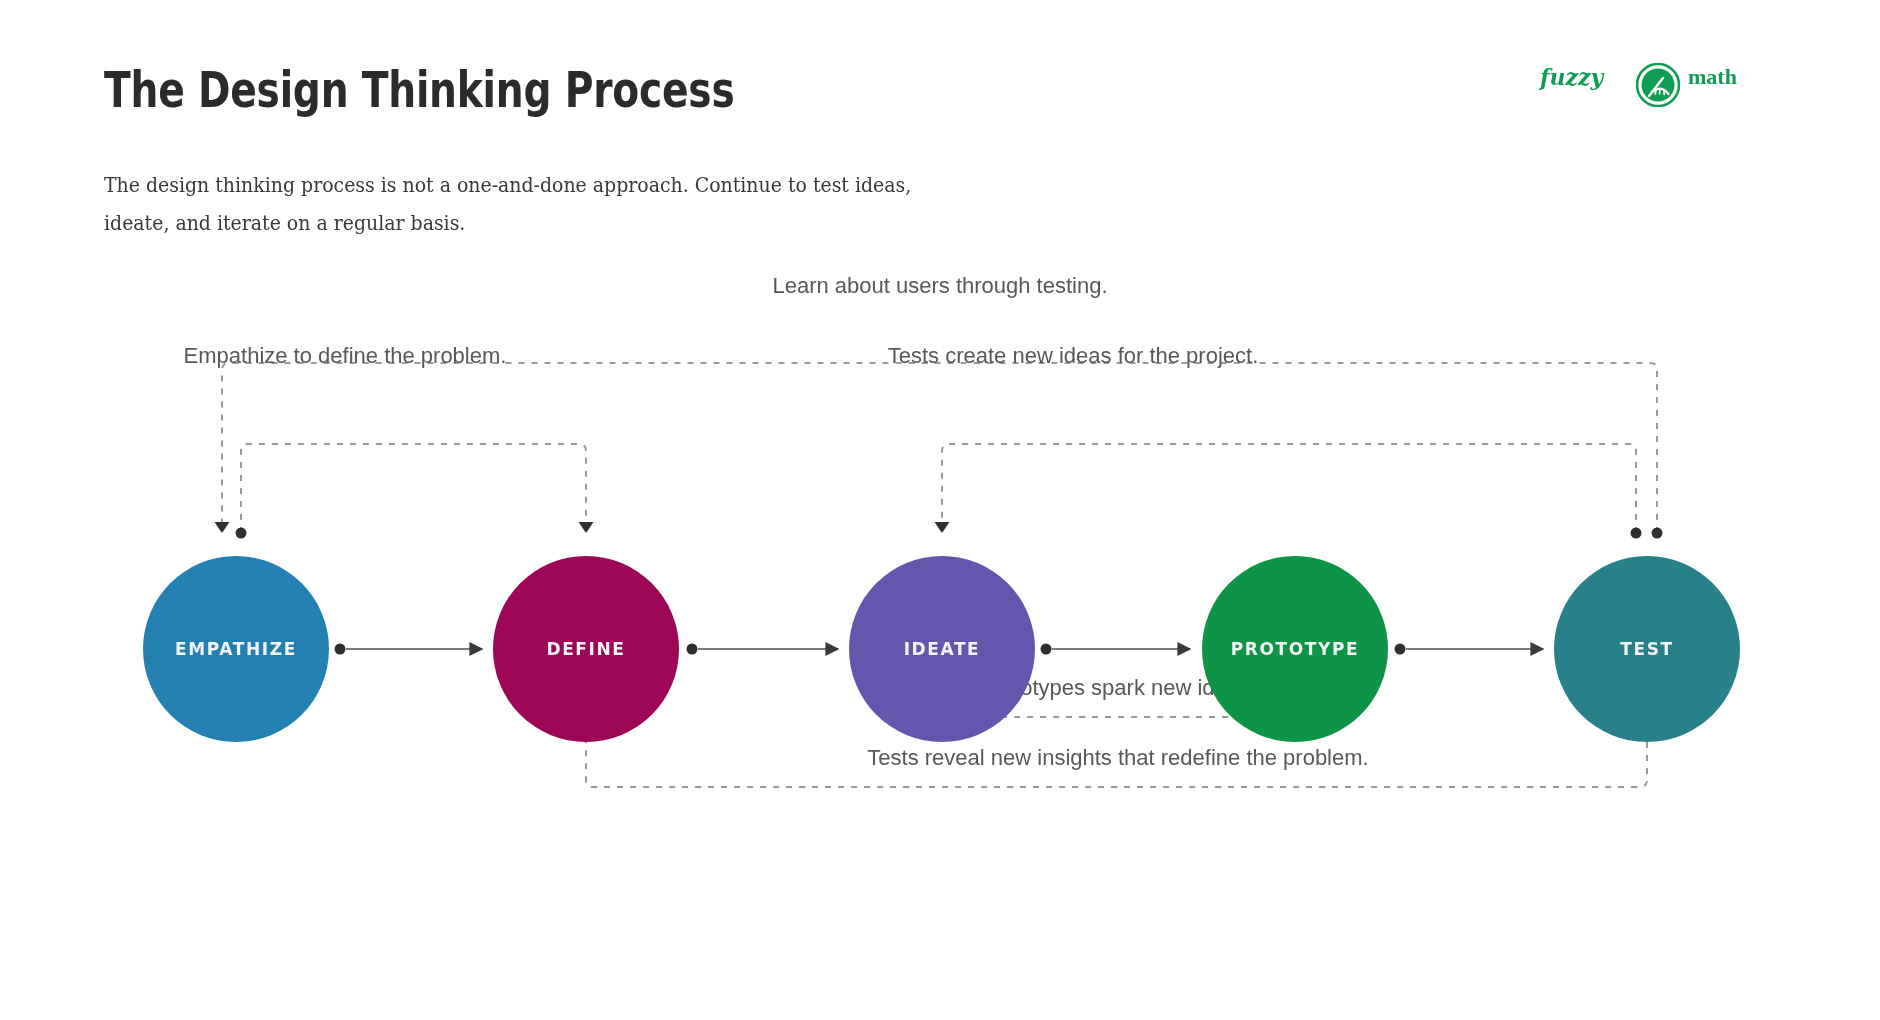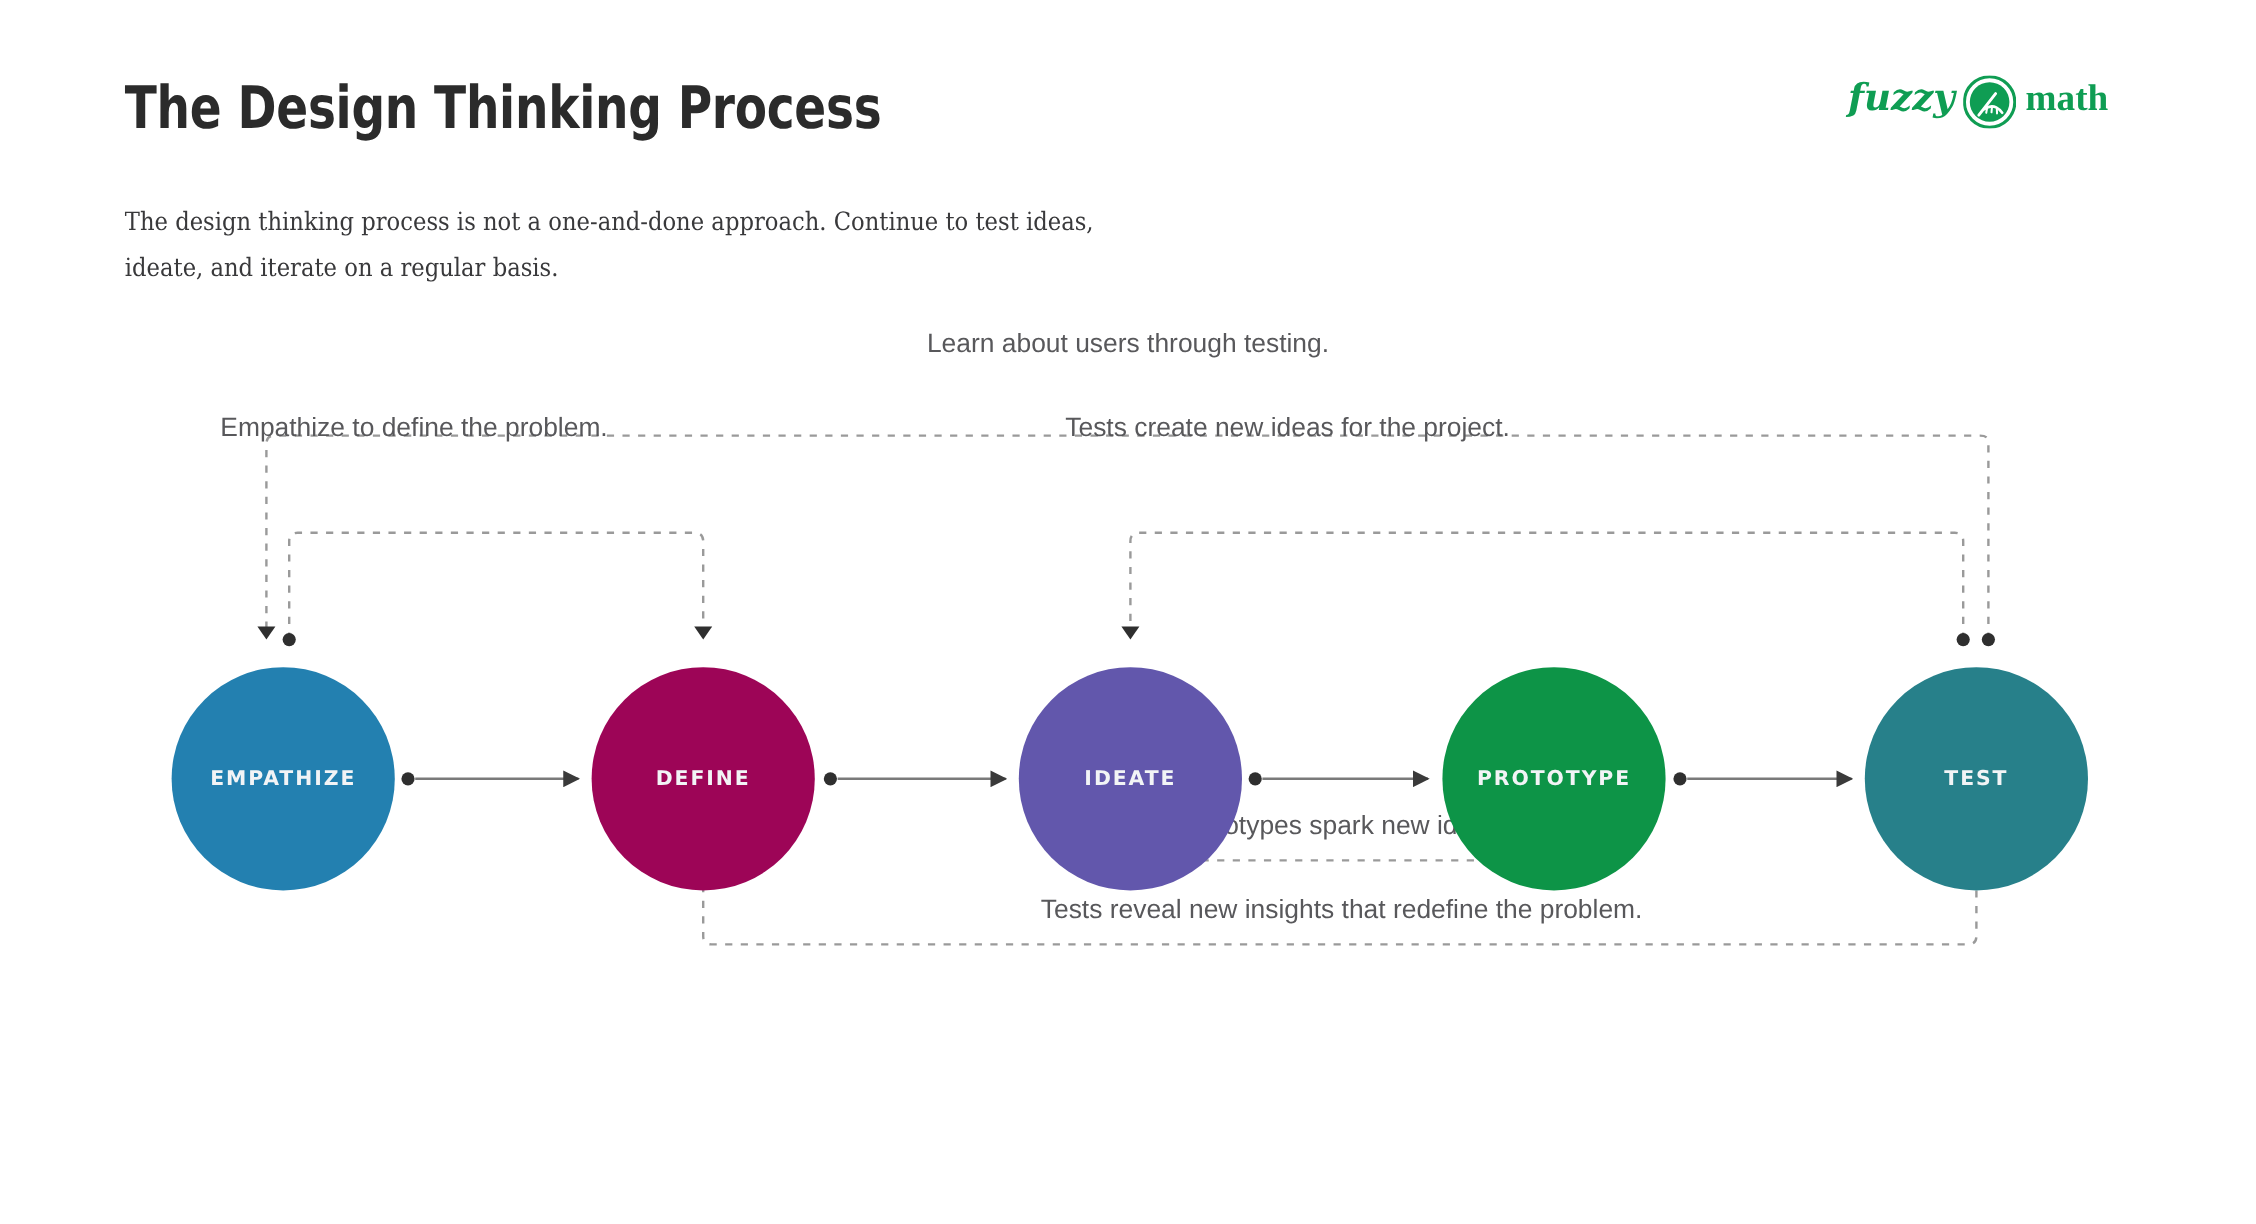--- a/index.html
+++ b/index.html
@@ -36,21 +36,21 @@
     white-space:pre-line;
   }
 
   
   .logo{position:absolute;left:1540px;top:60px;width:300px;height:56px;}
   .logo-word{
     position:absolute;top:4px;
     font-family:"DejaVu Serif", serif;
     font-weight:700;
     font-style:italic;
-    font-size:31px;
+    font-size:22px;
     color:#0f9d53;
     letter-spacing:0px;
   }
   .logo-word.left{left:0px;font-style:italic;}
   .logo-word.right{left:148px;font-style:normal;font-family:Liberation Serif, serif;}
   .logo-mark{position:absolute;left:96px;top:3px;width:44px;height:44px;}
 
   
   .diagram{position:absolute;left:0;top:230px;width:1656px;height:790px;padding-left:12px;}
   svg.flow{position:absolute;left:0;top:0;width:1880px;height:790px;}

